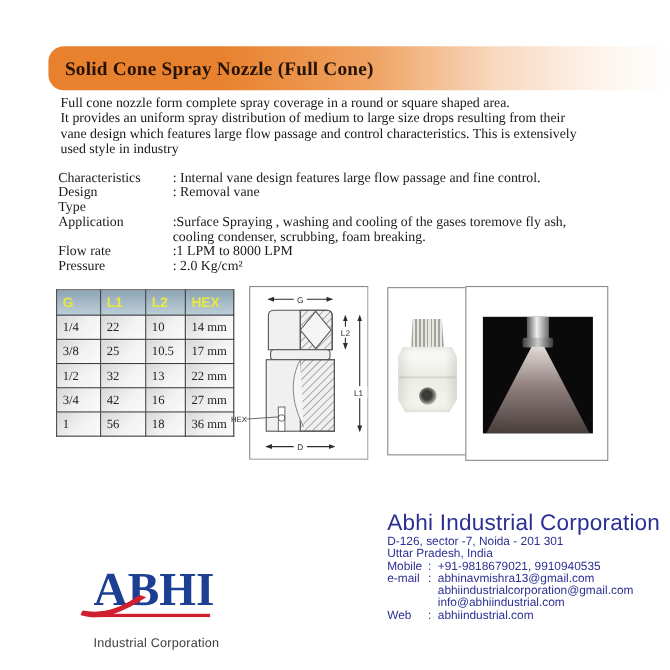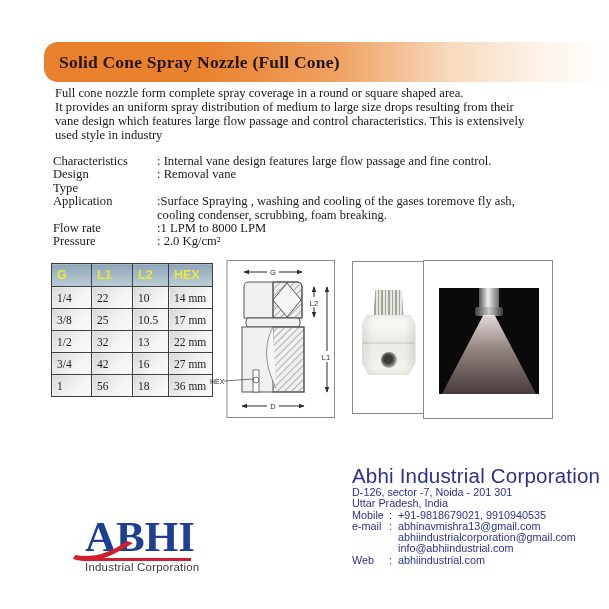--- a/index.html
+++ b/index.html
@@ -100,21 +100,21 @@
   .email-extra { margin-left:46px; }
 
   
   .logo { position:absolute; left:85px; top:516px; width:130px; }
   .logo-text {
     font-family:"Liberation Serif", serif; font-weight:bold; font-size:43px; line-height:41px;
     color:#1c3f94; position:relative; z-index:1;
   }
   .logo-swoosh { position:absolute; left:-12px; top:20px; z-index:2; }
   .logo-underline { width:106px; height:2.5px; background:#d11f2f; margin-top:1px; }
-  .logo-sub { font-family:"Liberation Sans", sans-serif; font-size:11.5px; color:#3d3d3d; margin-top:0; letter-spacing:0.2px; }
+  .logo-sub { font-family:"Liberation Sans", sans-serif; font-size:11.5px; color:#3d3d3d; margin-top:18px; letter-spacing:0.2px; }
 </style>
 </head>
 <body>
 
 <div class="page">
 
   <div class="title-bar">
     <span class="title">Solid Cone Spray Nozzle (Full Cone)</span>
   </div>
 

